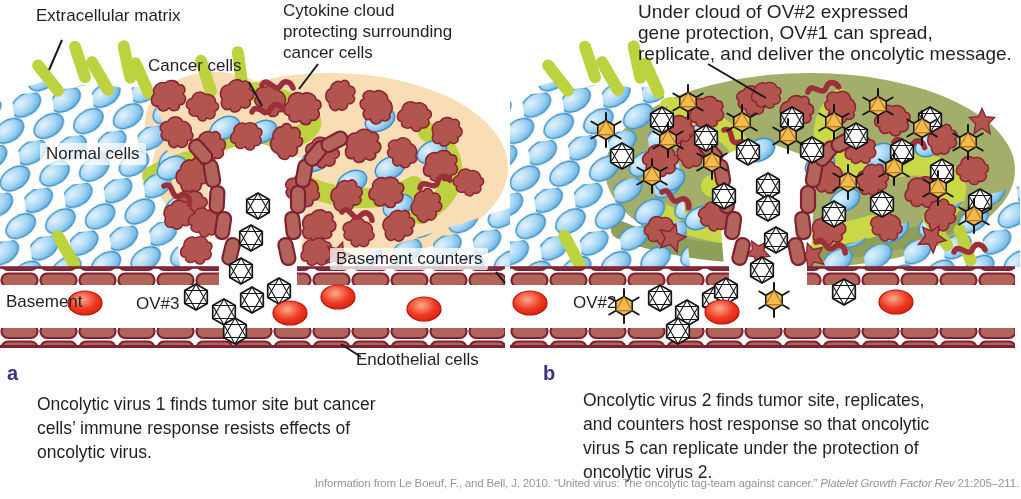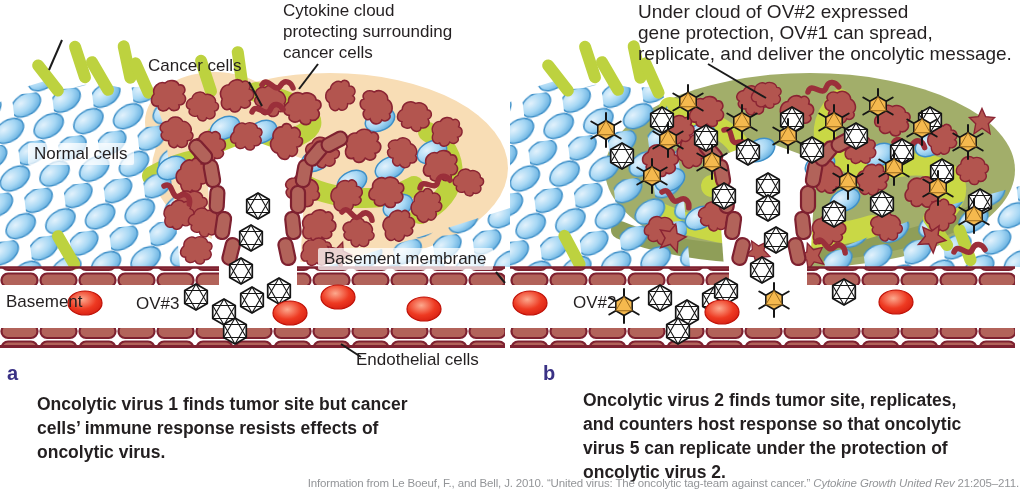--- a/index.html
+++ b/index.html
@@ -1,22 +1,22 @@
 <!DOCTYPE html>
 <html style="--panel-letter: #3a3285; --attr-color: #939598;"><head>
 <meta charset="utf-8">
 <style>
   html,body{margin:0;padding:0;background:#fff;}
   .stage{position:relative;width:1021px;height:499px;background:#fff;overflow:hidden;
          font-family:"Liberation Sans", sans-serif;color:#231f20;}
   .stage svg{position:absolute;top:0;}
   .lbl{position:absolute;font-size:17px;line-height:20px;white-space:pre-line;}
-  .boxed{background:rgba(255,255,255,0.74);padding:1px 6px;border-radius:2px;}
+  .boxed{background:rgba(255,255,255,0.74);padding:1px 6px;border-radius:2px;margin-left:12px;}
   .center{text-align:left;}
-  .cap{position:absolute;font-size:17.5px;line-height:24px;white-space:pre-line;font-weight:bold;}
+  .cap{position:absolute;font-size:17.5px;line-height:24px;white-space:pre-line;}
   .ann{position:absolute;font-size:19px;line-height:21px;white-space:pre-line;}
   .plet{position:absolute;font-size:20px;font-weight:bold;color:var(--panel-letter,#3a3285);}
   .attr{position:absolute;font-size:11.5px;letter-spacing:-0.15px;color:var(--attr-color,#939598);
         text-align:right;white-space:nowrap;}
   .attr .jrnl{font-style:italic;}
 </style>
 </head>
 <body>
 
 <div class="stage">
@@ -385,40 +385,41 @@
       <g>
         <use href="#rbb" transform="translate(20,303)"></use>
         <use href="#rbb" transform="translate(212,312)"></use>
         <use href="#rbb" transform="translate(386,302)"></use>
       </g>
       <g stroke="#1b1b1b" stroke-width="2">
         <line x1="198" y1="64" x2="256" y2="98"></line>
       </g>
     </svg>
 
+  <div class="lbl" style="left:36px;top:6px">Extracellular matrix</div>
   <div class="lbl" style="left:148px;top:56px">Cancer cells</div>
   <div class="lbl center" style="left:283px;top:0;width:200px;line-height:21px">Cytokine cloud
 protecting surrounding
 cancer cells</div>
   <div class="lbl boxed" style="left:28px;top:143px">Normal cells</div>
-  <div class="lbl boxed" style="left:318px;top:248px">Basement membrane</div>
+  <div class="lbl boxed" style="left:318px;top:248px">Basement counters</div>
   <div class="lbl" style="left:6px;top:292px">Basement</div>
   <div class="lbl" style="left:136px;top:294px">OV#3</div>
   <div class="lbl" style="left:356px;top:350px">Endothelial cells</div>
   <div class="plet" style="left:7px;top:362px">a</div>
   <div class="cap" style="left:37px;top:392px">Oncolytic virus 1 finds tumor site but cancer
 cells’ immune response resists effects of
 oncolytic virus.</div>
 
   <div class="ann" style="left:638px;top:1px">Under cloud of OV#2 expressed
 gene protection, OV#1 can spread,
 replicate, and deliver the oncolytic message.</div>
   <div class="lbl" style="left:573px;top:293px">OV#2</div>
   <div class="plet" style="left:543px;top:362px">b</div>
   <div class="cap" style="left:583px;top:388px">Oncolytic virus 2 finds tumor site, replicates,
 and counters host response so that oncolytic
 virus 5 can replicate under the protection of
 oncolytic virus 2.</div>
 
   <div class="attr" style="right:2px;top:477px">
-    <span>Information from Le Boeuf, F., and Bell, J. 2010. “United virus: The oncolytic tag-team against cancer.” </span><span class="jrnl">Cytokine Growth United Rev</span><span> 21:205–211.</span>
+    <span>Information from Le Boeuf, F., and Bell, J. 2010. “United virus: The oncolytic tag-team against cancer.” </span><span class="jrnl">Platelet Growth Factor Rev</span><span> 21:205–211.</span>
   </div>
 </div>
 
 </body></html>

